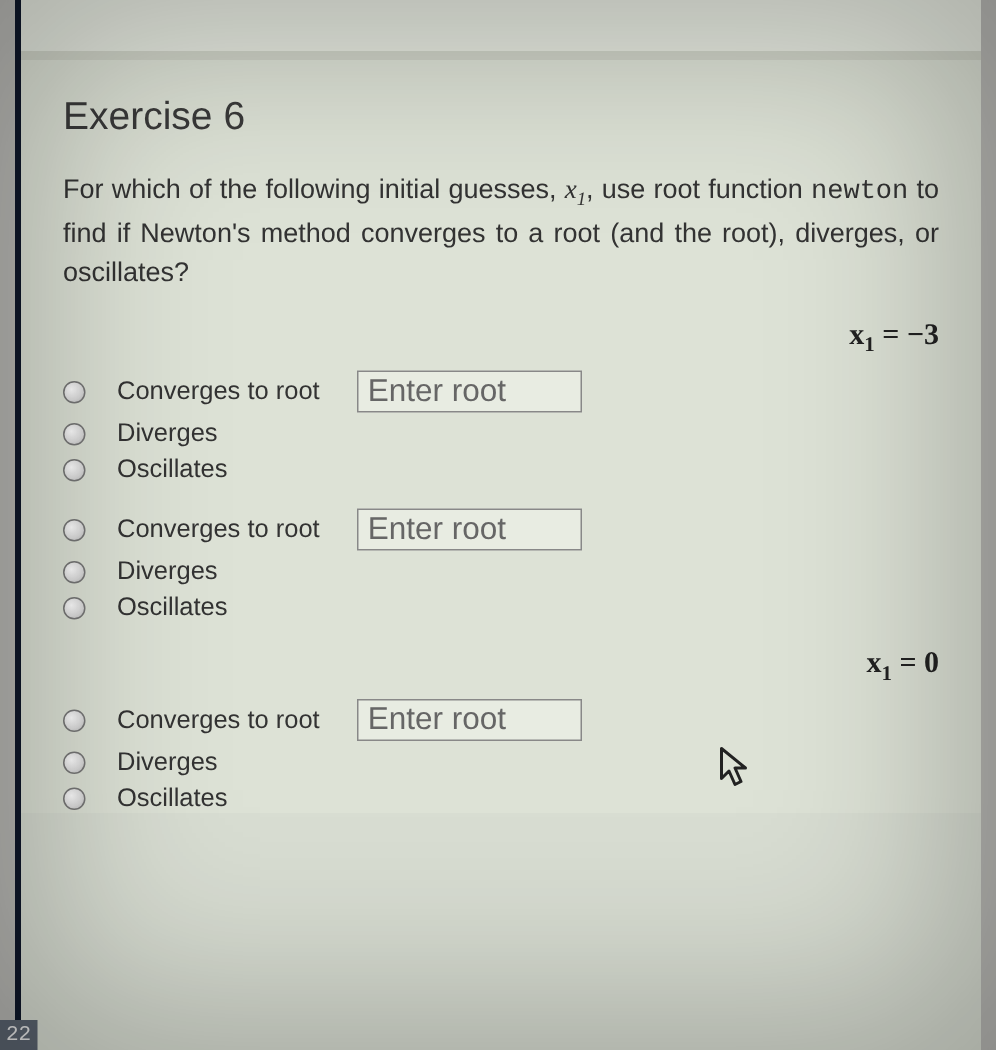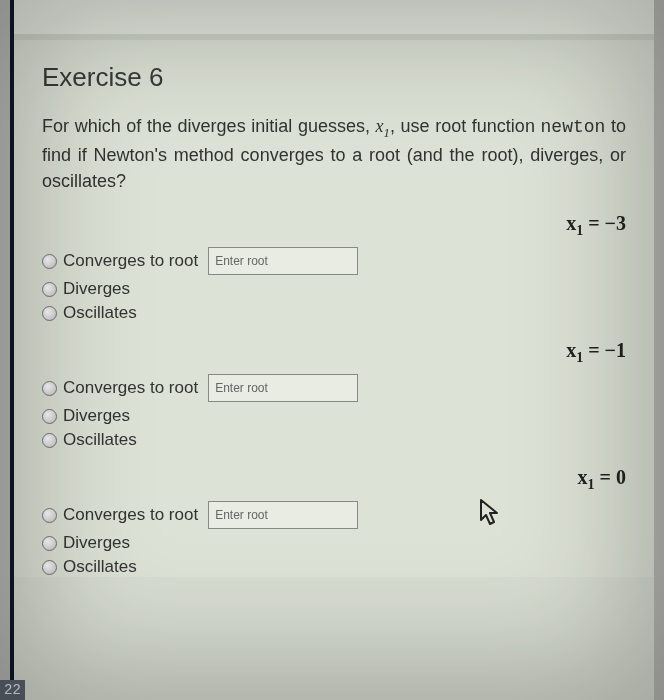--- a/index.html
+++ b/index.html
@@ -51,38 +51,38 @@
     font-weight: bold;
     font-size: 20px;
     color: #222;
     margin: 6px 0 8px 0;
     text-align: right;
   }
   .eq .sub { font-weight: bold; }
   .opt-row {
     display: flex;
     align-items: center;
-    gap: 6px;
+    gap: 21px;
     margin: 4px 0;
     font-size: 17px;
     color: #333;
   }
   .radio {
     width: 15px;
     height: 15px;
     border-radius: 50%;
     border: 1px solid #777;
     background: radial-gradient(circle at 35% 35%, #fff 0%, #ddd 60%, #bbb 100%);
     flex-shrink: 0;
   }
   .root-input {
     border: 1px solid #888;
     background: #e8ece2;
     padding: 3px 6px;
-    font-size: 12px;
+    font-size: 21px;
     color: #666;
     width: 150px;
     height: 28px;
     display: inline-flex;
     align-items: center;
     margin-left: 4px;
   }
   .cursor {
     position: absolute;
     right: 160px;
@@ -108,42 +108,41 @@
 </head>
 <body>
 
 <div class="outer-frame">
   <div class="top-gap"></div>
   <div class="content">
 
     <h2 class="title">Exercise 6</h2>
 
     <p class="prompt">
-      <span>For which of the diverges initial guesses, </span><span class="ital">x</span><span class="ital sub">1</span><span>, use root function </span><span class="code">newton</span><span> to find if Newton's method converges to a root (and the root), diverges, or oscillates?</span>
+      <span>For which of the following initial guesses, </span><span class="ital">x</span><span class="ital sub">1</span><span>, use root function </span><span class="code">newton</span><span> to find if Newton's method converges to a root (and the root), diverges, or oscillates?</span>
     </p>
 
     <div id="groups-mount">
         <div class="group">
           <div class="eq"><span>x</span><span class="sub">1</span><span> = −3</span></div>
           <div class="opt-row">
             <span class="radio"></span>
             <span>Converges to root</span>
             <span class="root-input">Enter root</span>
           </div>
           <div class="opt-row">
             <span class="radio"></span>
             <span>Diverges</span>
           </div>
           <div class="opt-row">
             <span class="radio"></span>
             <span>Oscillates</span>
           </div>
         </div>
         <div class="group">
-          <div class="eq"><span>x</span><span class="sub">1</span><span> = −1</span></div>
           <div class="opt-row">
             <span class="radio"></span>
             <span>Converges to root</span>
             <span class="root-input">Enter root</span>
           </div>
           <div class="opt-row">
             <span class="radio"></span>
             <span>Diverges</span>
           </div>
           <div class="opt-row">

